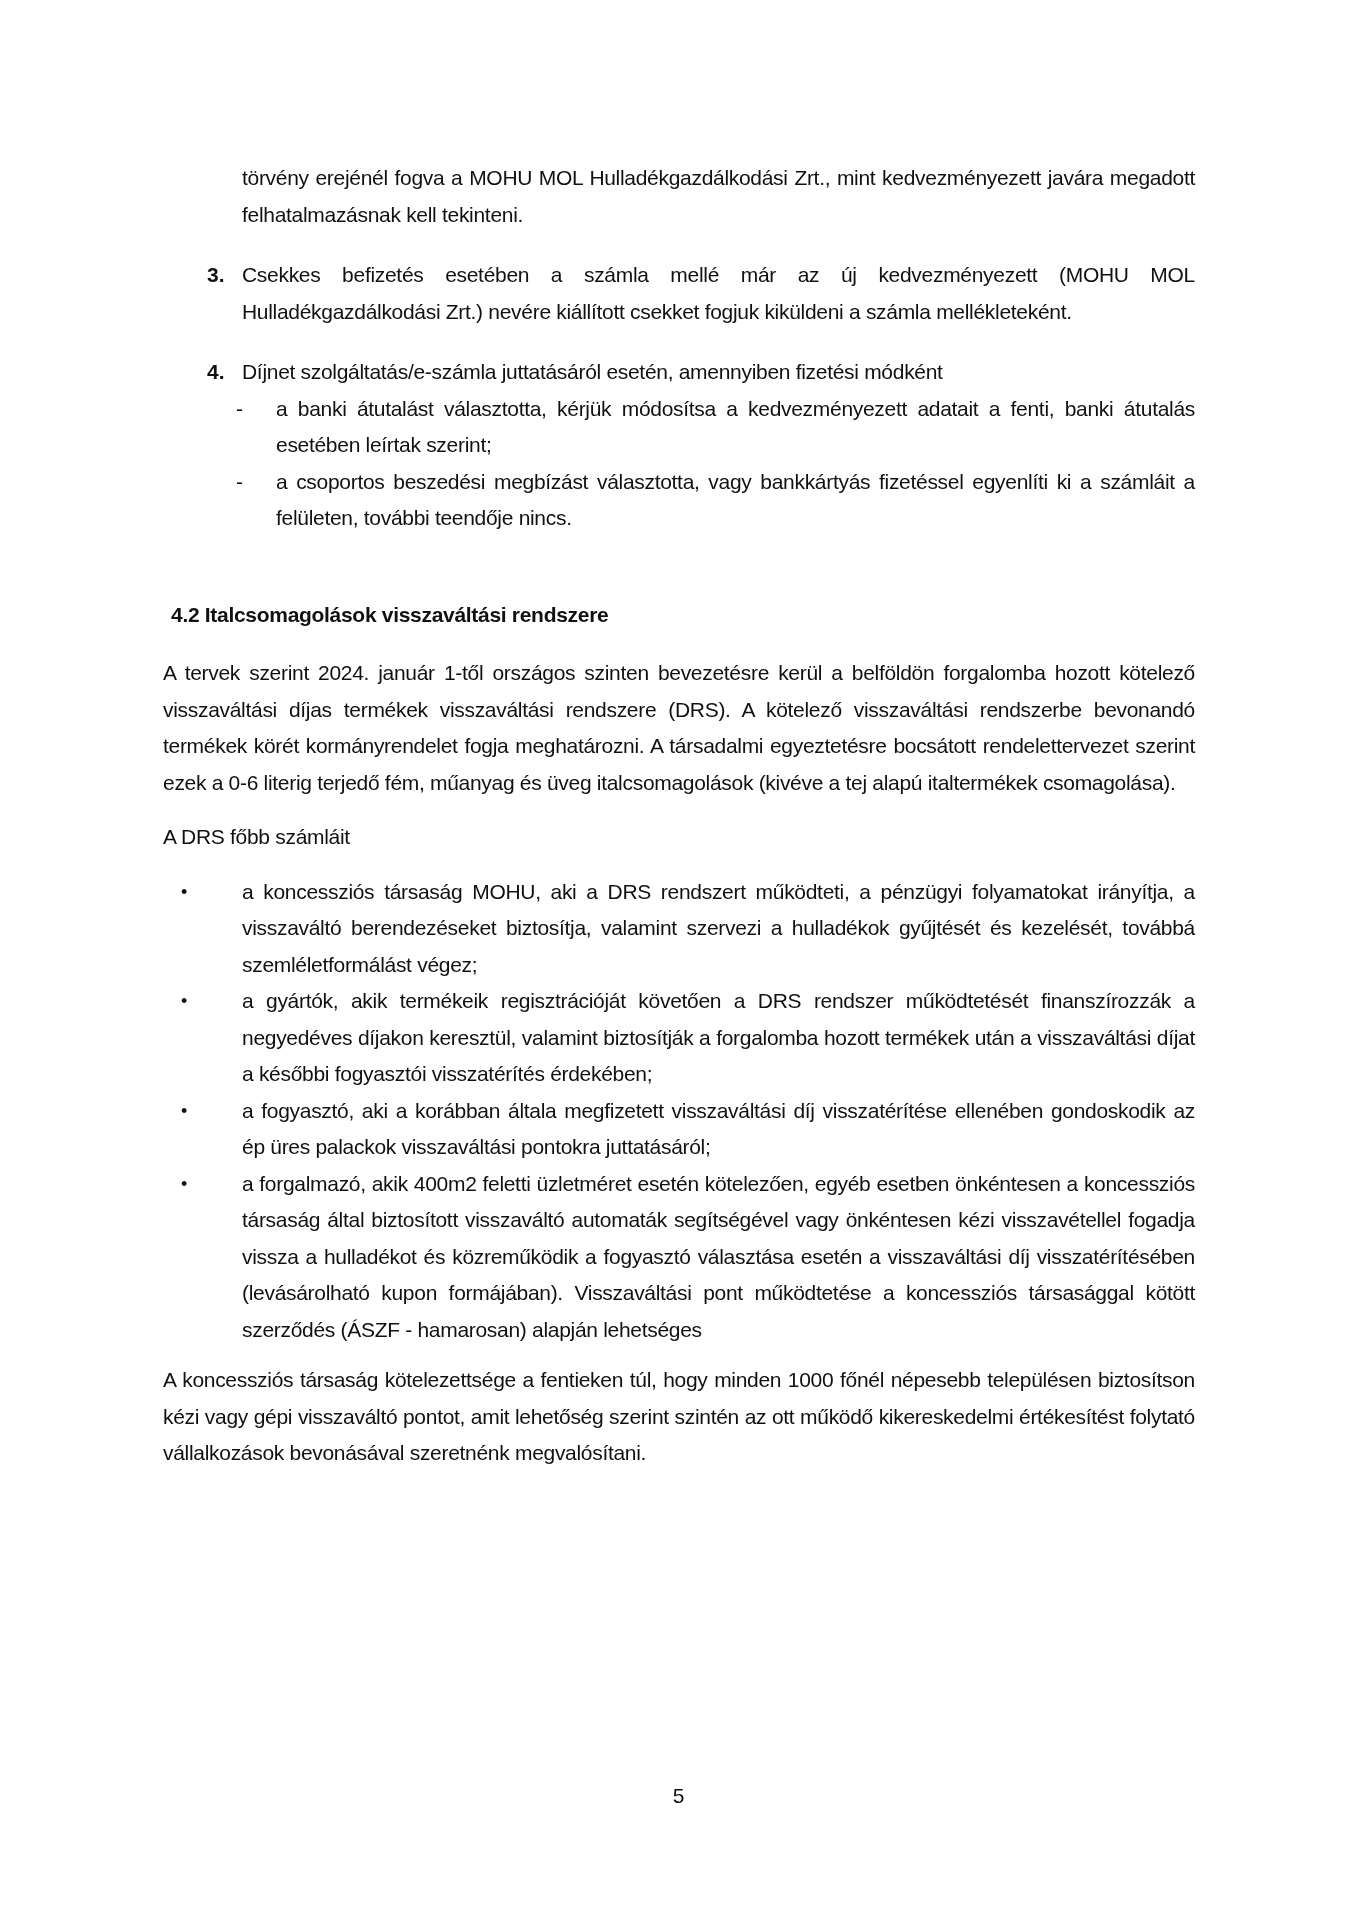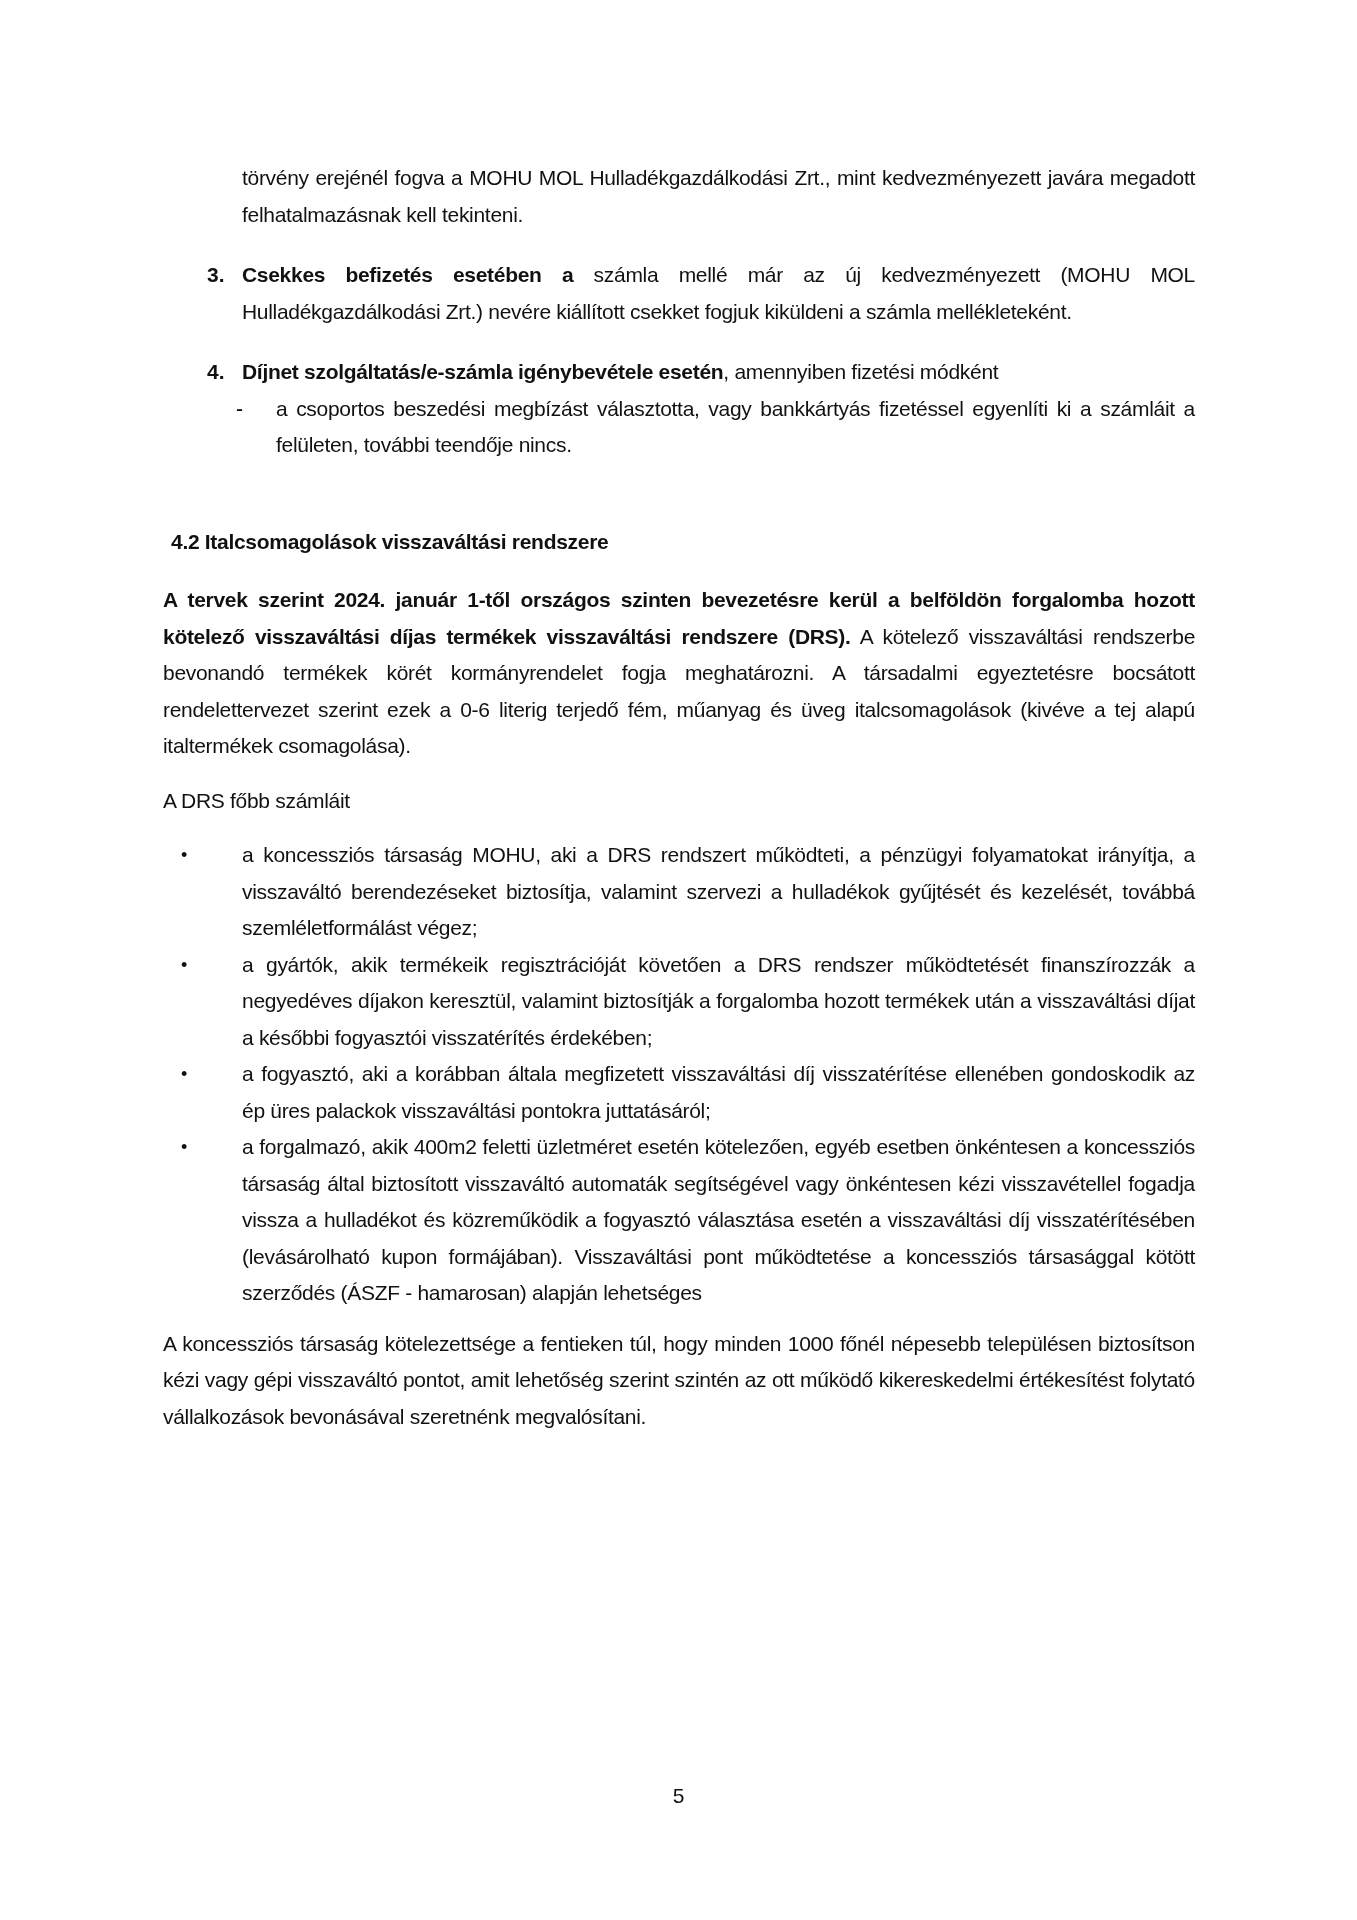--- a/index.html
+++ b/index.html
@@ -1,21 +1,21 @@
 <!DOCTYPE html>
 <html><head>
 <meta charset="utf-8">
 <style>
   html, body { margin: 0; padding: 0; background: #ffffff; }
   body { width: 1357px; height: 1920px; position: relative; overflow: hidden;
          font-family: "Liberation Sans", sans-serif; color: #111; }
   .page { position: absolute; left: 0; top: 0; width: 1357px; height: 1648px; background: #fff; }
   .content { position: absolute; left: 163px; width: 1032px; top: 160px; }
   p { margin: 0; font-size: 21px; line-height: 36.5px; text-align: justify; letter-spacing: -0.3px; }
-  b { font-weight: bold; }
+  b { font-weight: normal; }
   .indent { padding-left: 79px; }
   .cont { margin-bottom: 24px; }
   .numitem { position: relative; padding-left: 79px; margin-bottom: 24px; }
   .numitem .num { position: absolute; left: 44px; top: 0; font-weight: bold; font-size: 21px; line-height: 36.5px; }
   .dashlist { list-style: none; margin: 0; padding: 0 0 0 113px; }
   .dashlist li { position: relative; font-size: 21px; line-height: 36.5px; text-align: justify; letter-spacing: -0.3px; }
   .dashlist li .dash { position: absolute; left: -40px; }
   h2 { margin: 60px 0 22px 8px; font-size: 21px; line-height: 36.5px; font-weight: bold; padding-left: 0; letter-spacing: -0.3px; }
   .para { margin-bottom: 18px; }
   .bullets { list-style: none; margin: 18px 0 14px 0; padding: 0 0 0 79px; }
@@ -31,24 +31,24 @@
 
     <p class="indent cont">törvény erejénél fogva a MOHU MOL Hulladékgazdálkodási Zrt., mint kedvezményezett javára megadott felhatalmazásnak kell tekinteni.</p>
 
     <div class="numitem">
       <span class="num">3.</span>
       <p><b>Csekkes befizetés esetében a</b><span> számla mellé már az új kedvezményezett (MOHU MOL Hulladékgazdálkodási Zrt.) nevére kiállított csekket fogjuk kiküldeni a számla mellékleteként.</span></p>
     </div>
 
     <div class="numitem" style="margin-bottom:0">
       <span class="num">4.</span>
-      <p style="text-align:left"><b>Díjnet szolgáltatás/e-számla igénybevétele esetén</b><span>, amennyiben fizetési módként</span></p>
+      <p style="text-align:left"><b>Díjnet szolgáltatás/e-számla juttatásáról esetén</b><span>, amennyiben fizetési módként</span></p>
     </div>
     <ul class="dashlist">
-      <li><span class="dash">-</span></li>
+      <li><span class="dash">-</span><span>a banki átutalást választotta, kérjük módosítsa a kedvezményezett adatait a fenti, banki átutalás esetében leírtak szerint;</span></li>
       <li><span class="dash">-</span><span>a csoportos beszedési megbízást választotta, vagy bankkártyás fizetéssel egyenlíti ki a számláit a felületen, további teendője nincs.</span></li>
     </ul>
 
     <h2>4.2 Italcsomagolások visszaváltási rendszere</h2>
 
     <p class="para"><b>A tervek szerint 2024. január 1-től országos szinten bevezetésre kerül a belföldön forgalomba hozott kötelező visszaváltási díjas termékek visszaváltási rendszere (DRS).</b><span> A kötelező visszaváltási rendszerbe bevonandó termékek körét kormányrendelet fogja meghatározni. A társadalmi egyeztetésre bocsátott rendelettervezet szerint ezek a 0-6 literig terjedő fém, műanyag és üveg italcsomagolások (kivéve a tej alapú italtermékek csomagolása).</span></p>
 
     <p>A DRS főbb számláit</p>
 
     <ul class="bullets">

